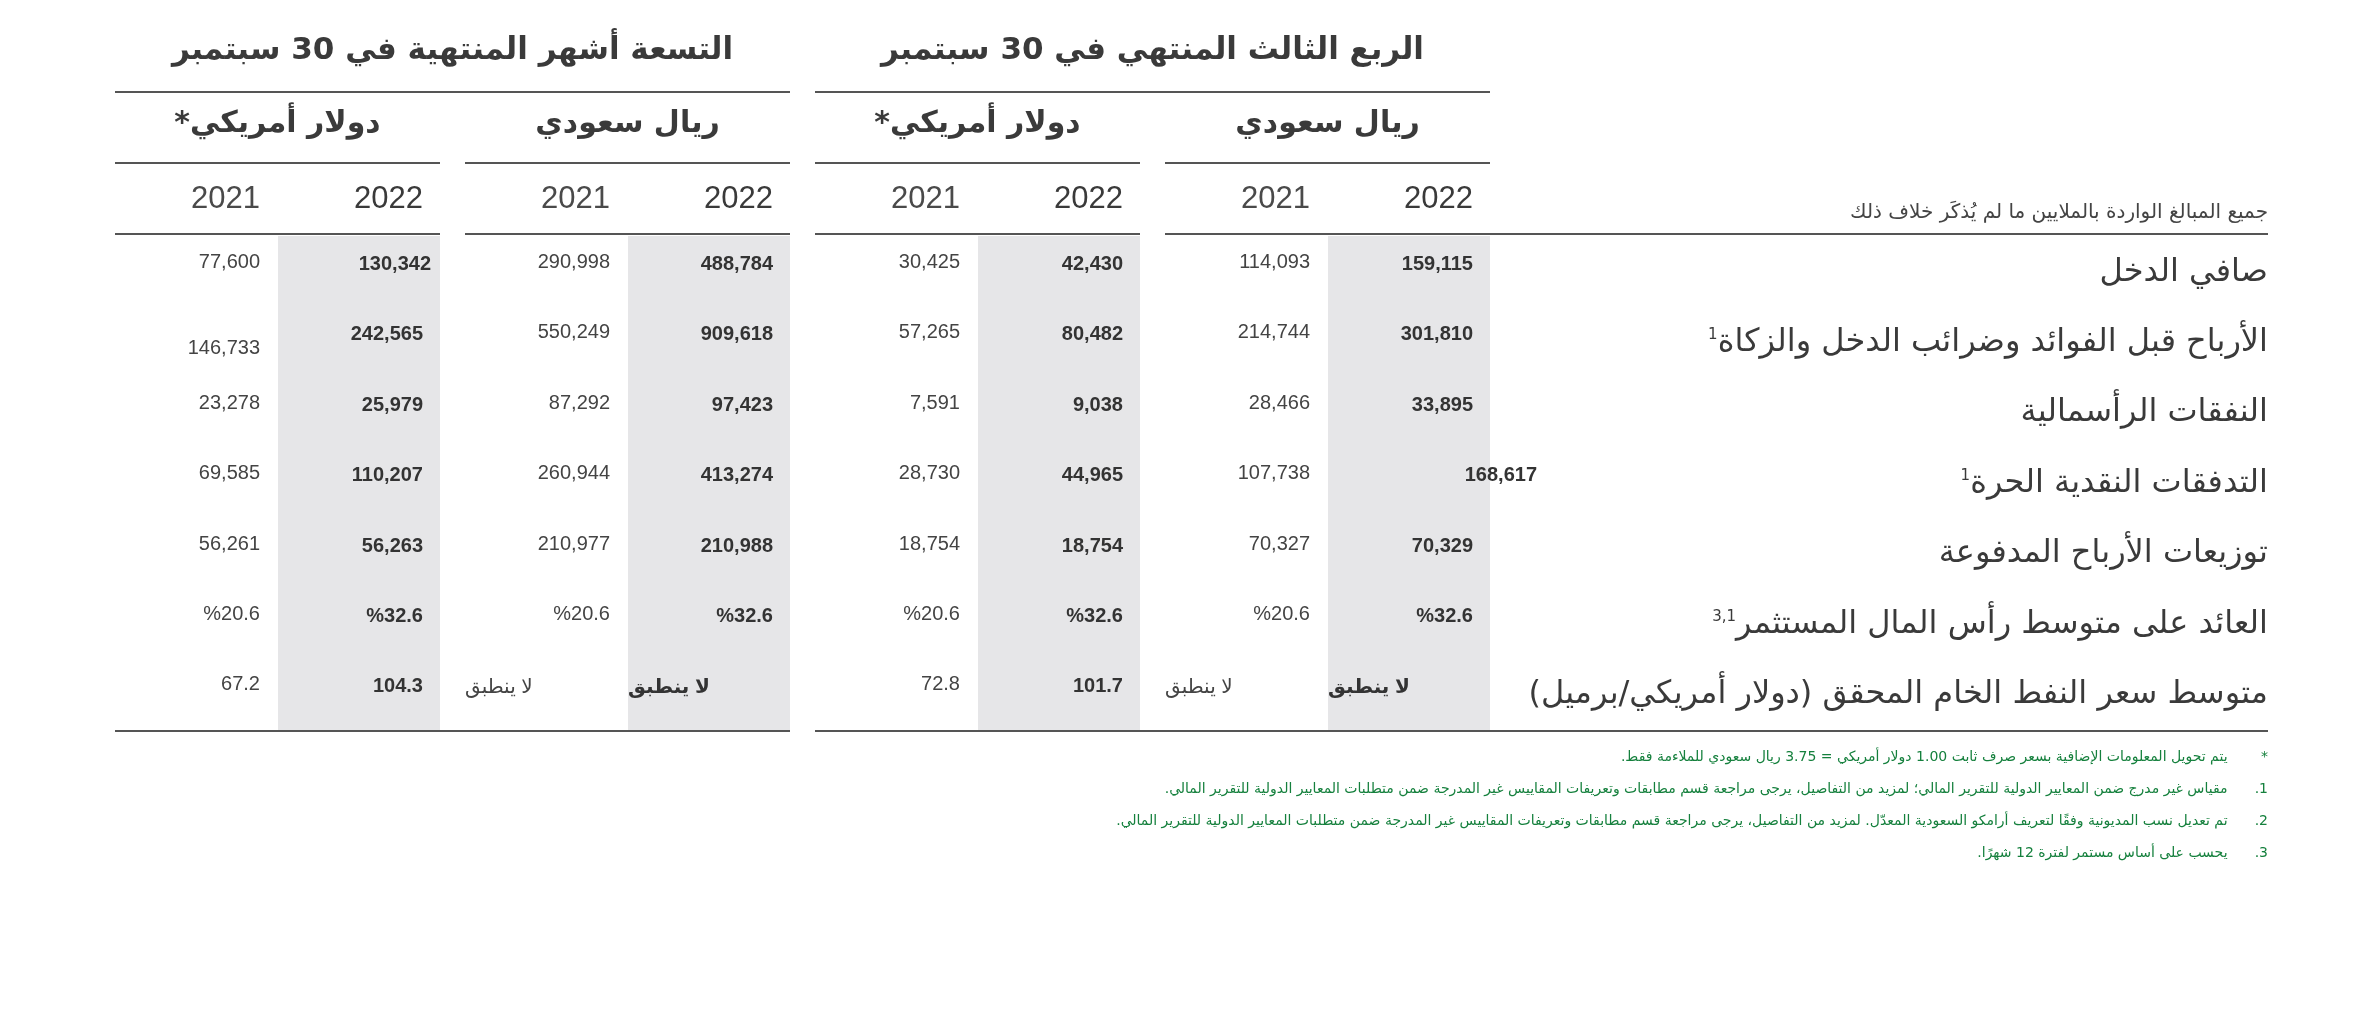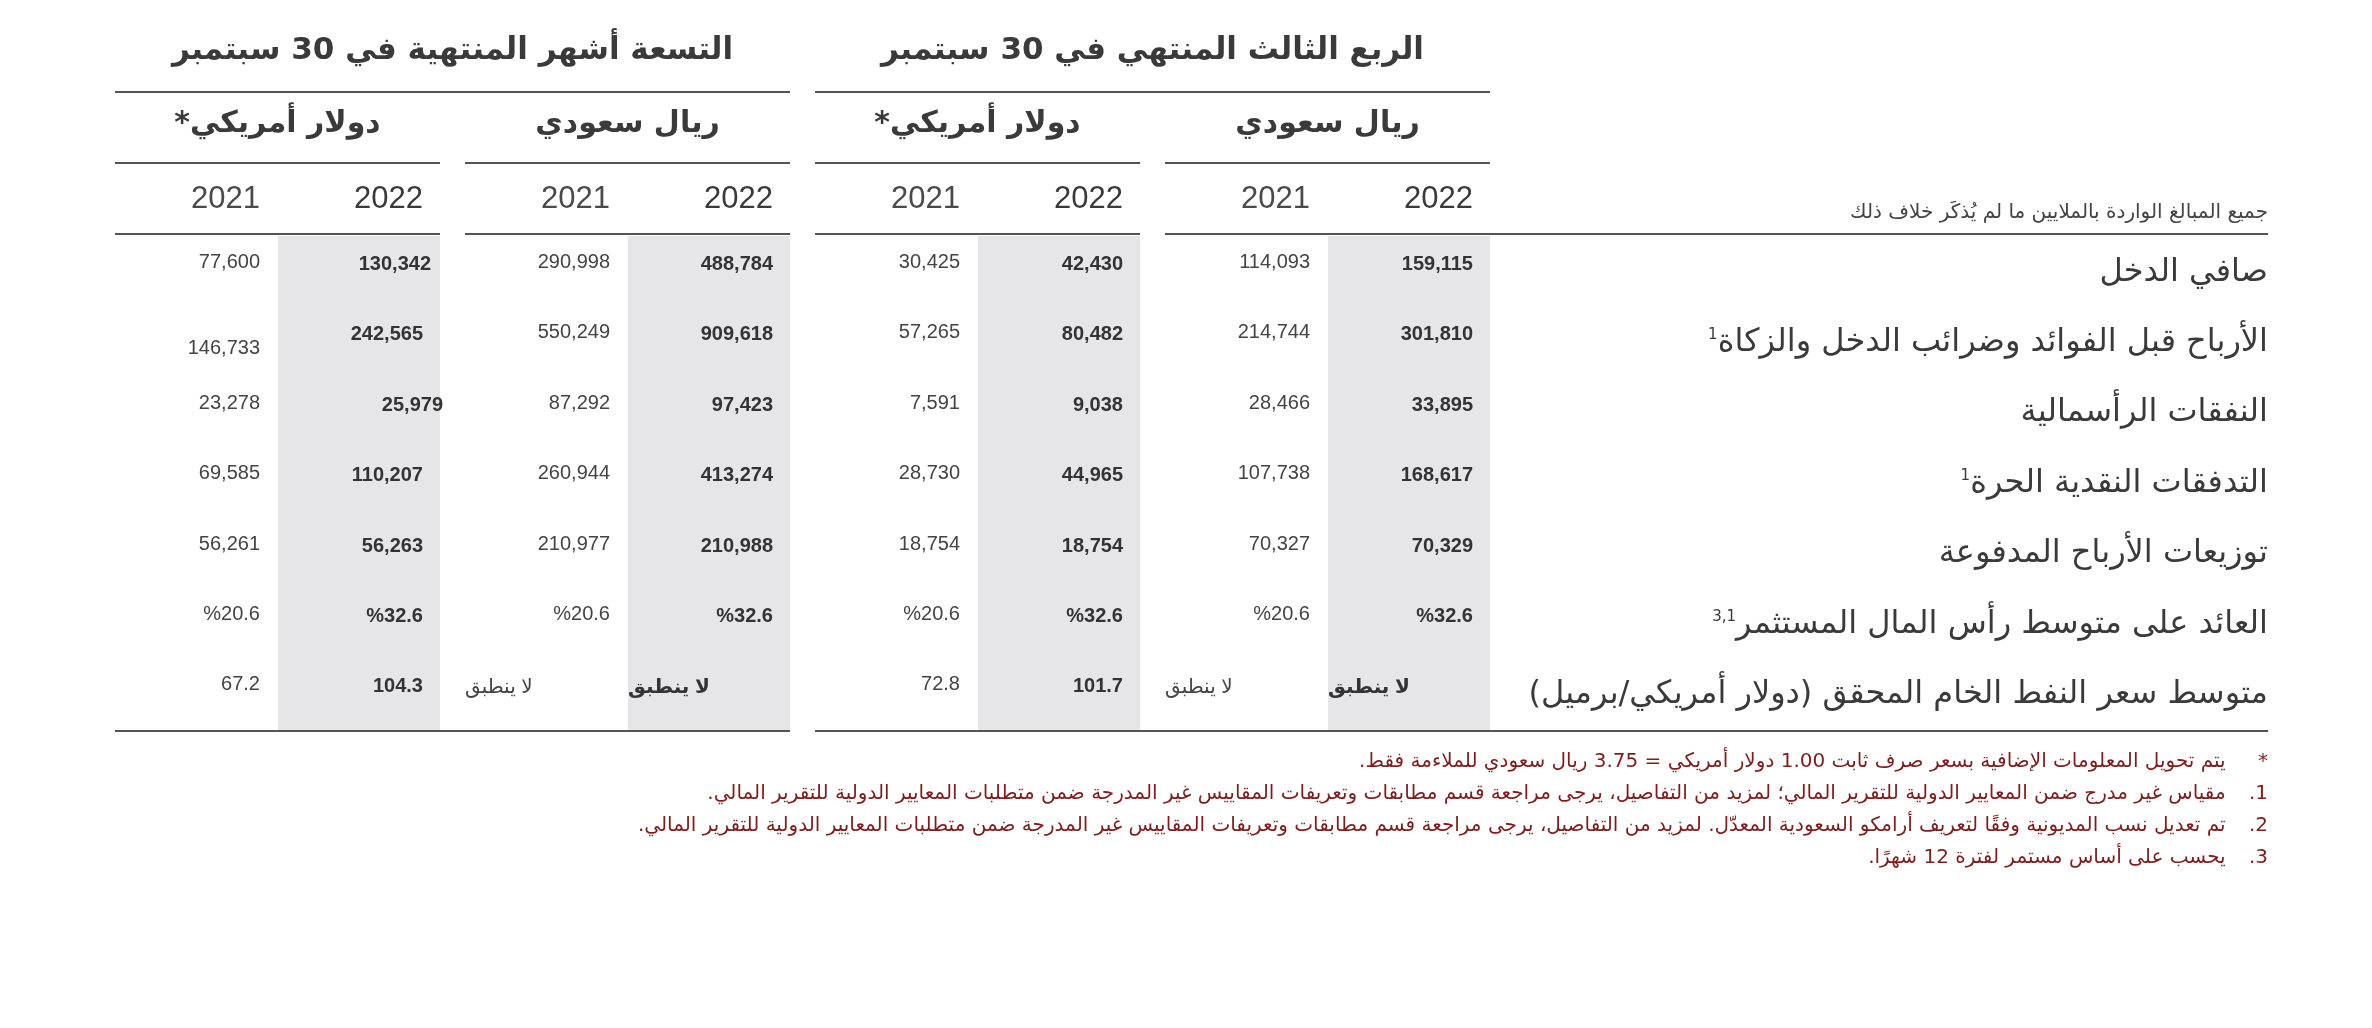--- a/index.html
+++ b/index.html
@@ -11,21 +11,21 @@
   .cur-title { position:absolute; font-size:30px; font-weight:bold; text-align:center; direction:rtl; color:#3a3a3a; }
   .year { position:absolute; font-size:31px; text-align:right; font-family:"Liberation Sans","DejaVu Sans",sans-serif; }
   .year.bold { font-weight:normal; }
   .year.light { font-weight:normal; color:#4a4a4a; }
   .cell { position:absolute; font-size:20px; text-align:right; font-family:"Liberation Sans","DejaVu Sans",sans-serif; white-space:nowrap; }
   .cell.b { font-weight:bold; color:#333; }
   .cell.n { color:#444; }
   .label { position:absolute; font-size:32px; text-align:right; direction:rtl; white-space:nowrap; color:#3a3a3a; }
   .label sup { font-size:15px; vertical-align:super; }
   .units { position:absolute; font-size:20px; direction:rtl; text-align:right; color:#444; }
-  .fn { position:absolute; font-size:20px; direction:rtl; text-align:right; color:#7f1d1d; white-space:nowrap; }
+  .fn { position:absolute; font-size:14px; direction:rtl; text-align:right; color:#15803d; white-space:nowrap; }
   .fn .mk { display:inline-block; width:36px; text-align:right; }
 </style>
 </head>
 <body>
 
 <div class="shade" style="left:1328px; top:236px; width:162px; height:494px;"></div>
 <div class="shade" style="left:978px;  top:236px; width:162px; height:494px;"></div>
 <div class="shade" style="left:628px;  top:236px; width:162px; height:494px;"></div>
 <div class="shade" style="left:278px;  top:236px; width:162px; height:494px;"></div>
 
@@ -87,27 +87,27 @@
   </div>
 
   <div>
     <div class="label" style="left:1500px; top:391px; width:768px;"><span>النفقات الرأسمالية</span></div>
     <div class="cell b" style="left:1328px; top:393px; width:145px;">33,895</div>
     <div class="cell n" style="left:1165px; top:391px; width:145px;">28,466</div>
     <div class="cell b" style="left:978px;  top:393px; width:145px;">9,038</div>
     <div class="cell n" style="left:815px;  top:391px; width:145px;">7,591</div>
     <div class="cell b" style="left:628px;  top:393px; width:145px;">97,423</div>
     <div class="cell n" style="left:465px;  top:391px; width:145px;">87,292</div>
-    <div class="cell b" style="left:278px;  top:393px; width:145px;padding-left:20px;">25,979</div>
+    <div class="cell b" style="left:278px;  top:393px; width:145px;">25,979</div>
     <div class="cell n" style="left:115px;  top:391px; width:145px;">23,278</div>
   </div>
 
   <div>
     <div class="label" style="left:1500px; top:462px; width:768px;"><span>التدفقات النقدية الحرة</span><sup>1</sup></div>
-    <div class="cell b" style="left:1328px; top:463px; width:145px;">168,617</div>
+    <div class="cell b" style="left:1392px; top:463px; width:145px;">168,617</div>
     <div class="cell n" style="left:1165px; top:461px; width:145px;">107,738</div>
     <div class="cell b" style="left:978px;  top:463px; width:145px;">44,965</div>
     <div class="cell n" style="left:815px;  top:461px; width:145px;">28,730</div>
     <div class="cell b" style="left:628px;  top:463px; width:145px;">413,274</div>
     <div class="cell n" style="left:465px;  top:461px; width:145px;">260,944</div>
     <div class="cell b" style="left:278px;  top:463px; width:145px;">110,207</div>
     <div class="cell n" style="left:115px;  top:461px; width:145px;text-align:right;">69,585</div>
   </div>
 
   <div>

